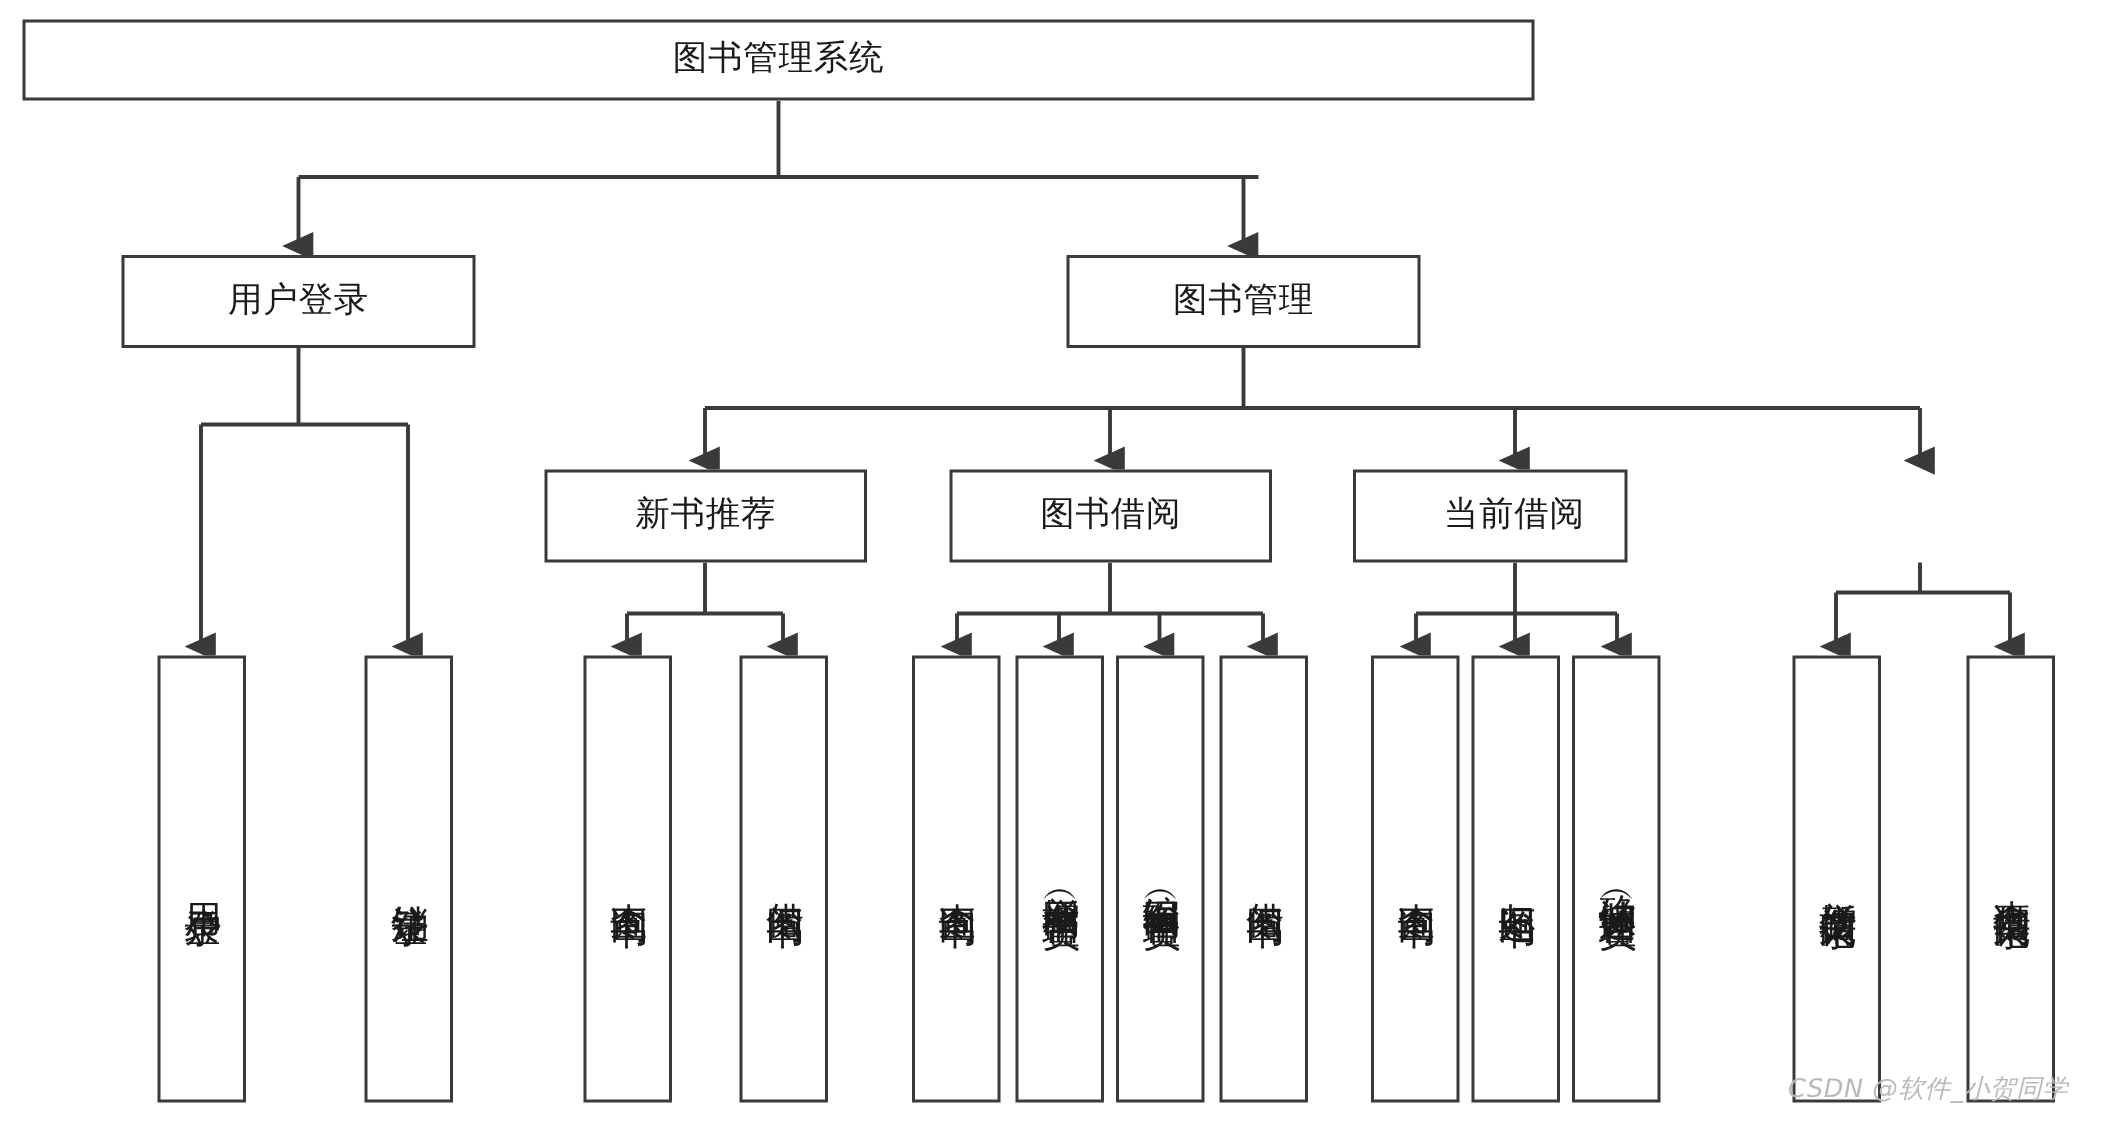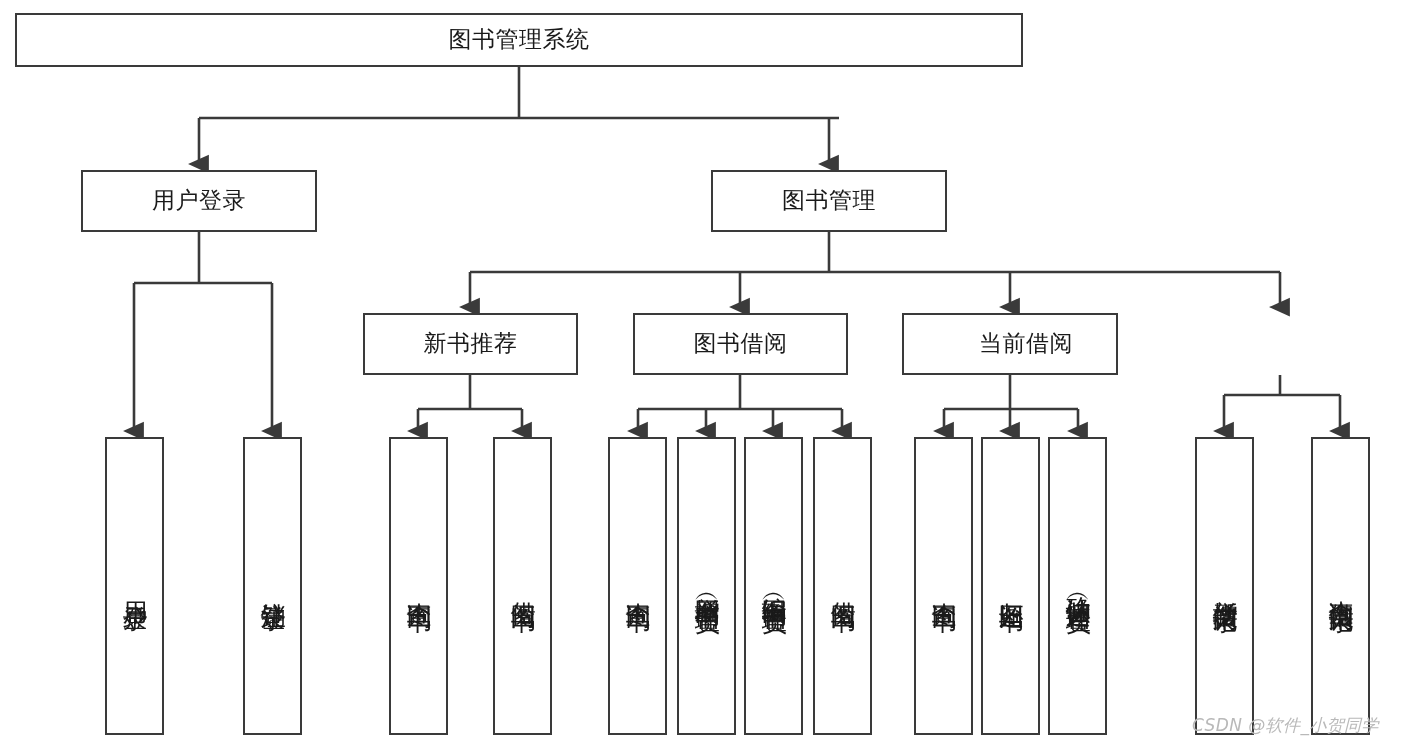--- a/index.html
+++ b/index.html
@@ -137,21 +137,21 @@
   <div class="node horizontal" style="left:363px; top:313px; width:215px; height:62px;">
     <span class="node-label">新书推荐</span>
   </div>
 
   <div class="node horizontal" style="left:711px; top:170px; width:236px; height:62px;">
     <span class="node-label">图书管理</span>
   </div>
   <div class="node horizontal" style="left:633px; top:313px; width:215px; height:62px;">
     <span class="node-label">图书借阅</span>
   </div>
-  <div class="node horizontal" style="left:902px; top:313px; width:216px; height:62px;padding-left:32px;">
+  <div class="node horizontal" style="left:902px; top:313px; width:183px; height:62px;padding-left:32px;">
     <span class="node-label">当前借阅</span>
   </div>
 
   <div class="node vertical" style="left:105px; top:437px; width:59px; height:298px;">
     <span class="node-label">用户登录</span>
   </div>
   <div class="node vertical" style="left:243px; top:437px; width:59px; height:298px;">
     <span class="node-label">注销登录</span>
   </div>
 

